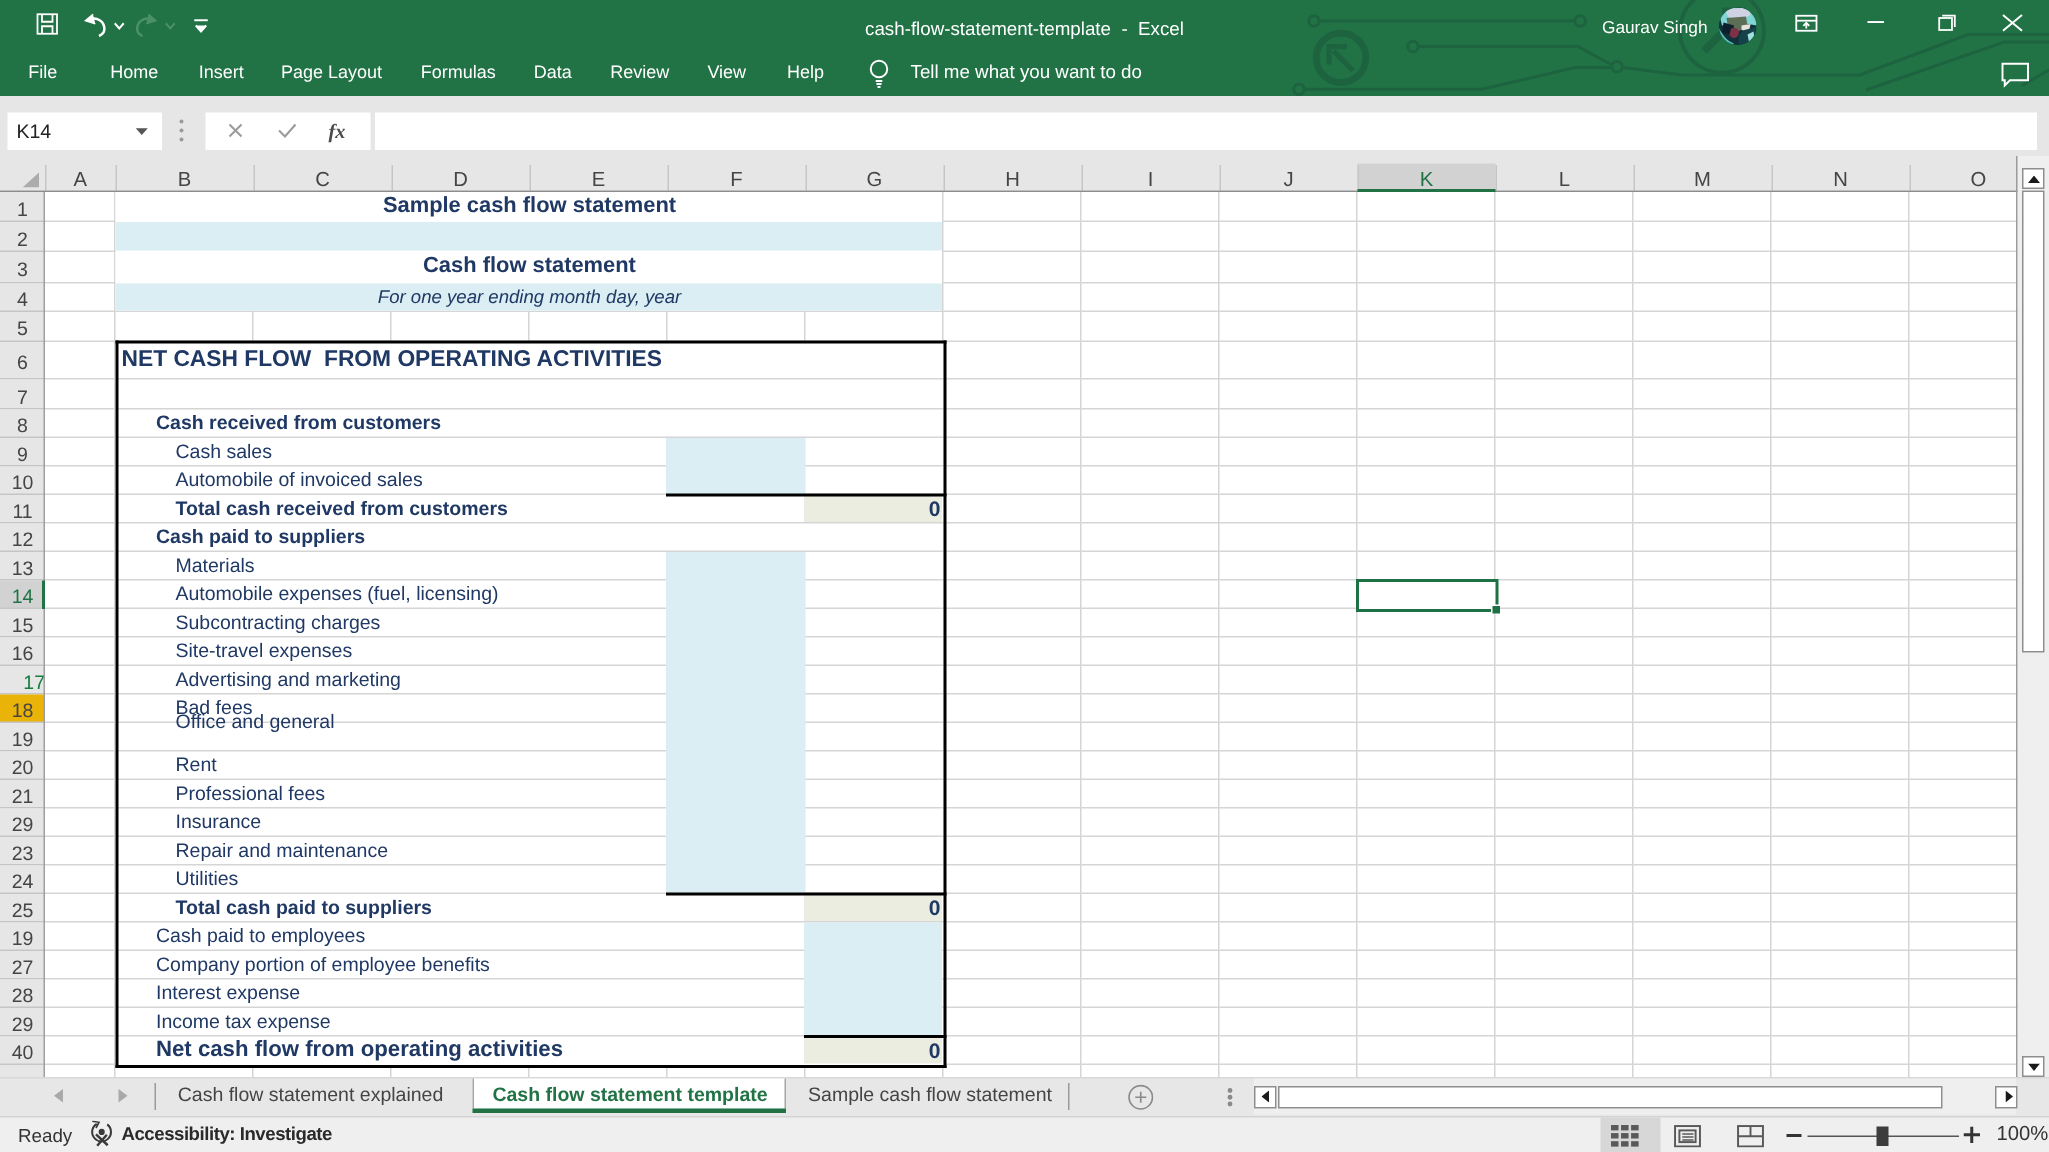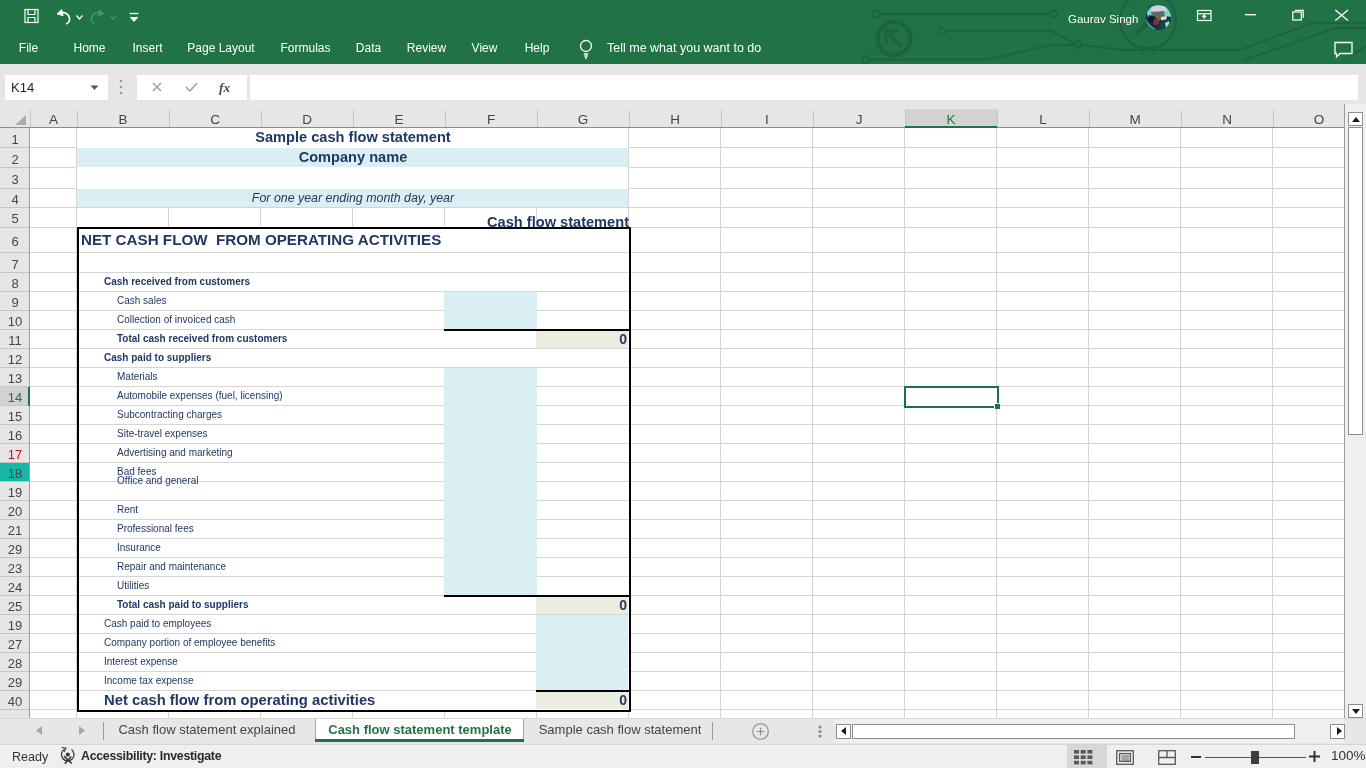--- a/index.html
+++ b/index.html
@@ -1,18 +1,18 @@
 <!DOCTYPE html>
 <html><head><meta charset="utf-8">
 <style>
 *{margin:0;padding:0;box-sizing:border-box;}
 html,body{width:1366px;height:768px;overflow:hidden;}
 #app{position:relative;width:1366px;height:768px;font-family:"Liberation Sans",sans-serif;background:#fff;}
 .a{position:absolute;}
-.lbl{position:absolute;font-size:10px;color:#1F3864;white-space:nowrap;}
+.lbl{position:absolute;font-size:13px;color:#1F3864;white-space:nowrap;}
 .b{font-weight:bold;}
 .menuitem{position:absolute;top:41px;color:#fff;font-size:12px;white-space:nowrap;}
 .colhead{position:absolute;top:109px;height:18px;font-size:13.5px;color:#454545;text-align:center;line-height:21px;}
 .rowhead{position:absolute;left:0;width:30px;font-size:13px;color:#454545;text-align:center;}
 .vline{position:absolute;width:1px;background:#D5D5D5;}
 .sheettab{position:absolute;top:719px;height:21px;font-size:13px;color:#444;line-height:21px;text-align:center;}
 .hline{position:absolute;height:1px;background:#D5D5D5;}
 </style></head><body>
 <div id="app">
 
@@ -57,20 +57,21 @@
 <g stroke="#4b9168" stroke-width="1.7" fill="none">
  <path d="M84.5 7.5 C 80 5, 74.5 7, 73.5 12 C 73 15 74.5 17 77 18"></path>
  <path d="M81 3.5 L86 7.8 L79.5 9.8" fill="#4b9168" stroke-width="1"></path>
  <path d="M92.5 9.5 l3 3.5 l3 -3.5" stroke-width="1.3"></path>
 </g>
 <g stroke="#fff" stroke-width="1.3" fill="none">
  <path d="M111.5 7.5 h9"></path>
  <path d="M112.5 11 l3.5 4 l3.5 -4" fill="#fff"></path>
 </g>
 </svg>
+<div class="a" style="top:11.5px;left:0;width:1366px;text-align:center;color:#fff;font-size:12.5px;">cash-flow-statement-template&nbsp; -&nbsp; Excel</div>
 <div class="a" style="top:13px;left:1068px;color:#fff;font-size:11.5px;">Gaurav Singh</div>
 <svg class="a" style="left:1145.5px;top:4.5px;" width="25" height="25" viewBox="0 0 25 25">
 <defs>
         <clipPath id="av">
           <circle cx="12.5" cy="12.5" r="12.5"></circle>
         </clipPath>
       </defs>
 <g clip-path="url(#av)">
 <rect width="25" height="25" fill="#10313a"></rect>
 <path d="M0 4 L10 0 L25 2 L25 12 L14 10 L2 12 Z" fill="#7fd4d4"></path>
@@ -201,23 +202,23 @@
 <div class="rowhead" style="top:349px;height:19px;background:#E6E6E6;color:#454545;line-height:22px;">12</div>
 <div class="a" style="left:0;top:367px;width:30px;height:1px;background:#C5C5C5;"></div>
 <div class="rowhead" style="top:368px;height:19px;background:#E6E6E6;color:#454545;line-height:22px;">13</div>
 <div class="a" style="left:0;top:386px;width:30px;height:1px;background:#C5C5C5;"></div>
 <div class="rowhead" style="top:387px;height:19px;background:#D2D2D2;color:#217346;line-height:22px;">14</div>
 <div class="a" style="left:0;top:405px;width:30px;height:1px;background:#C5C5C5;"></div>
 <div class="rowhead" style="top:406px;height:19px;background:#E6E6E6;color:#454545;line-height:22px;">15</div>
 <div class="a" style="left:0;top:424px;width:30px;height:1px;background:#C5C5C5;"></div>
 <div class="rowhead" style="top:425px;height:19px;background:#E6E6E6;color:#454545;line-height:22px;">16</div>
 <div class="a" style="left:0;top:443px;width:30px;height:1px;background:#C5C5C5;"></div>
-<div class="rowhead" style="top:444px;height:19px;background:#E6E6E6;color:#b91c1c;line-height:22px;">17</div>
+<div class="rowhead" style="top:444px;height:19px;background:#E6E6E6;color:#15803d;line-height:22px;text-align:right;">17</div>
 <div class="a" style="left:0;top:462px;width:30px;height:1px;background:#C5C5C5;"></div>
-<div class="rowhead" style="top:463px;height:19px;background:#14b8a6;color:#454545;line-height:22px;">18</div>
+<div class="rowhead" style="top:463px;height:19px;background:#eab308;color:#454545;line-height:22px;">18</div>
 <div class="a" style="left:0;top:481px;width:30px;height:1px;background:#C5C5C5;"></div>
 <div class="rowhead" style="top:482px;height:19px;background:#E6E6E6;color:#454545;line-height:22px;">19</div>
 <div class="a" style="left:0;top:500px;width:30px;height:1px;background:#C5C5C5;"></div>
 <div class="rowhead" style="top:501px;height:19px;background:#E6E6E6;color:#454545;line-height:22px;">20</div>
 <div class="a" style="left:0;top:519px;width:30px;height:1px;background:#C5C5C5;"></div>
 <div class="rowhead" style="top:520px;height:19px;background:#E6E6E6;color:#454545;line-height:22px;">21</div>
 <div class="a" style="left:0;top:538px;width:30px;height:1px;background:#C5C5C5;"></div>
 <div class="rowhead" style="top:539px;height:19px;background:#E6E6E6;color:#454545;line-height:22px;">29</div>
 <div class="a" style="left:0;top:557px;width:30px;height:1px;background:#C5C5C5;"></div>
 <div class="rowhead" style="top:558px;height:19px;background:#E6E6E6;color:#454545;line-height:22px;">23</div>
@@ -319,27 +320,26 @@
 <div class="a" style="left:536px;top:596px;width:92px;height:18px;background:#EBEDE1;"></div>
 <div class="a" style="left:536px;top:691px;width:92px;height:18px;background:#EBEDE1;"></div>
 <div class="a" style="left:77px;top:226.5px;width:554px;height:2px;background:#000;"></div>
 <div class="a" style="left:77px;top:226.5px;width:2px;height:485.5px;background:#000;"></div>
 <div class="a" style="left:629px;top:226.5px;width:2px;height:485.5px;background:#000;"></div>
 <div class="a" style="left:77px;top:710px;width:554px;height:2px;background:#000;"></div>
 <div class="a" style="left:444px;top:328.5px;width:187px;height:2px;background:#000;"></div>
 <div class="a" style="left:444px;top:594.5px;width:187px;height:2px;background:#000;"></div>
 <div class="a" style="left:536px;top:689.5px;width:95px;height:2px;background:#000;"></div>
 <div class="lbl" style="left:77px;top:128px;width:552px;height:19px;line-height:19px;text-align:center;font-weight:bold;font-size:14.6px;">Sample cash flow statement</div>
-<div class="lbl" style="left:77px;top:148px;width:552px;height:19px;line-height:19px;text-align:center;font-weight:bold;font-size:14.6px;">Company name</div>
-<div class="lbl" style="left:77px;top:168px;width:552px;height:36px;line-height:19.5px;text-align:right;font-weight:bold;font-size:14.6px;margin-top:45px;">Cash flow statement</div>
+<div class="lbl" style="left:77px;top:168px;width:552px;height:36px;line-height:19.5px;text-align:center;font-weight:bold;font-size:14.6px;">Cash flow statement</div>
 <div class="lbl" style="left:77px;top:188.5px;width:552px;height:18.5px;line-height:18.5px;text-align:center;font-size:12.4px;"><i>For one year ending month day, year</i></div>
 <div class="lbl" style="left:81px;top:227.5px;height:24.5px;line-height:24.5px;font-weight:bold;font-size:15.2px;">NET CASH FLOW&nbsp; FROM OPERATING ACTIVITIES</div>
 <div class="lbl" style="left:104px;top:273px;height:18px;line-height:18px;font-weight:bold;">Cash received from customers</div>
 <div class="lbl" style="left:117px;top:292px;height:18px;line-height:18px;">Cash sales</div>
-<div class="lbl" style="left:117px;top:311px;height:18px;line-height:18px;">Collection of invoiced cash</div>
+<div class="lbl" style="left:117px;top:311px;height:18px;line-height:18px;">Automobile of invoiced sales</div>
 <div class="lbl" style="left:117px;top:330px;height:18px;line-height:18px;font-weight:bold;">Total cash received from customers</div>
 <div class="lbl" style="left:104px;top:349px;height:18px;line-height:18px;font-weight:bold;">Cash paid to suppliers</div>
 <div class="lbl" style="left:117px;top:368px;height:18px;line-height:18px;">Materials</div>
 <div class="lbl" style="left:117px;top:387px;height:18px;line-height:18px;">Automobile expenses (fuel, licensing)</div>
 <div class="lbl" style="left:117px;top:406px;height:18px;line-height:18px;">Subcontracting charges</div>
 <div class="lbl" style="left:117px;top:425px;height:18px;line-height:18px;">Site-travel expenses</div>
 <div class="lbl" style="left:117px;top:444px;height:18px;line-height:18px;">Advertising and marketing</div>
 <div class="lbl" style="left:117px;top:463px;height:18px;line-height:18px;">Bad fees</div>
 <div class="lbl" style="left:117px;top:472px;height:18px;line-height:18px;">Office and general</div>
 <div class="lbl" style="left:117px;top:501px;height:18px;line-height:18px;">Rent</div>

